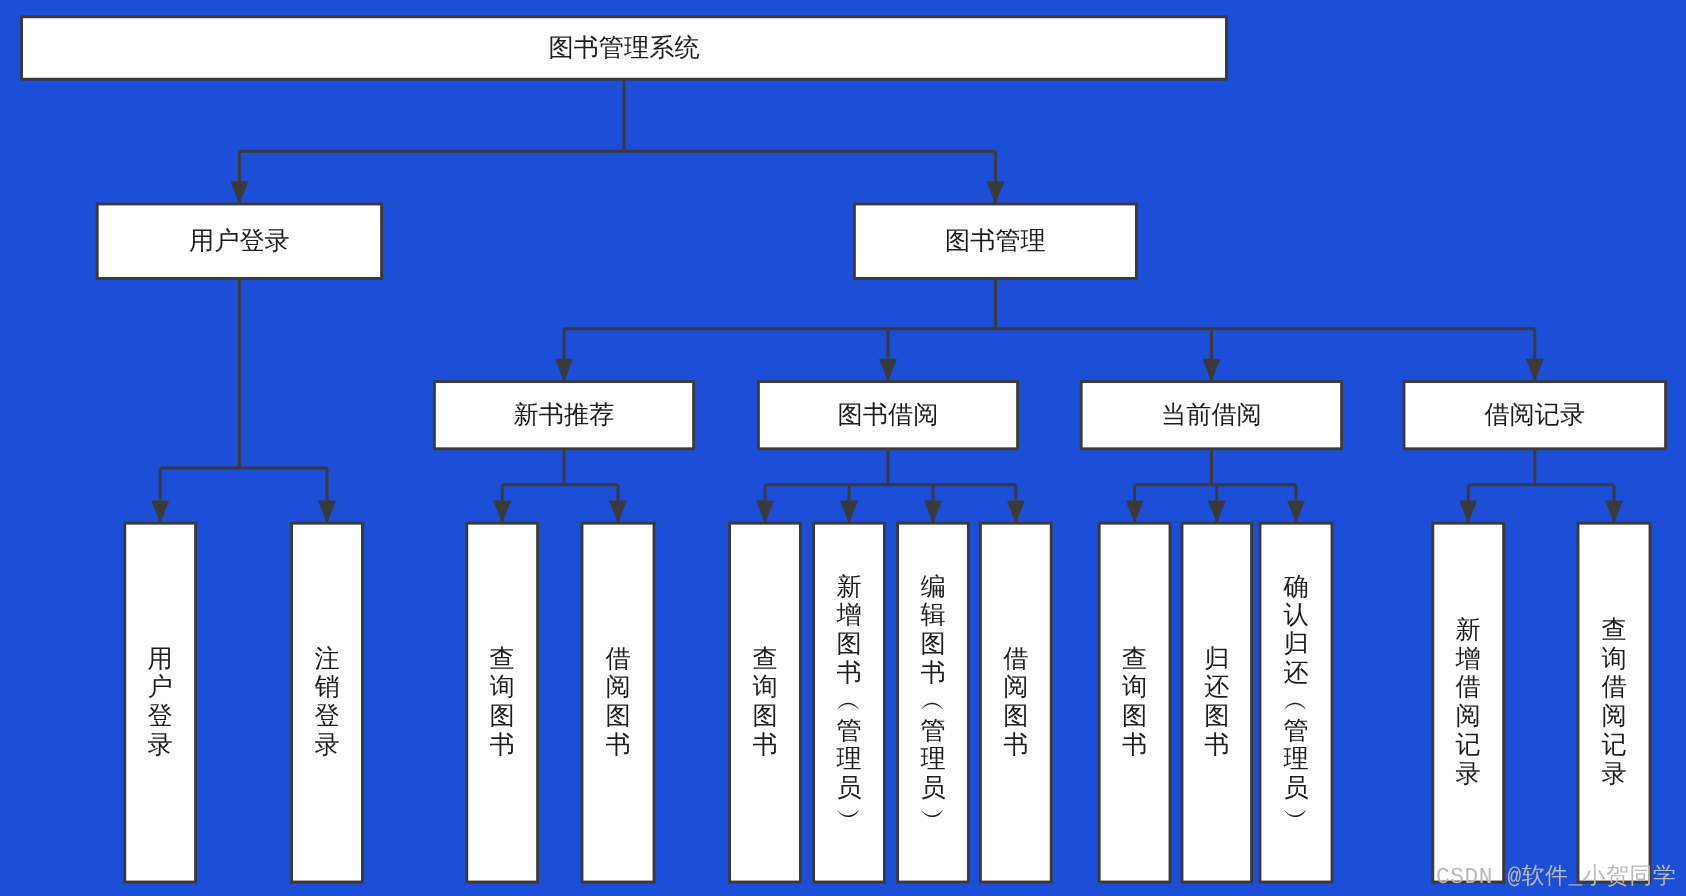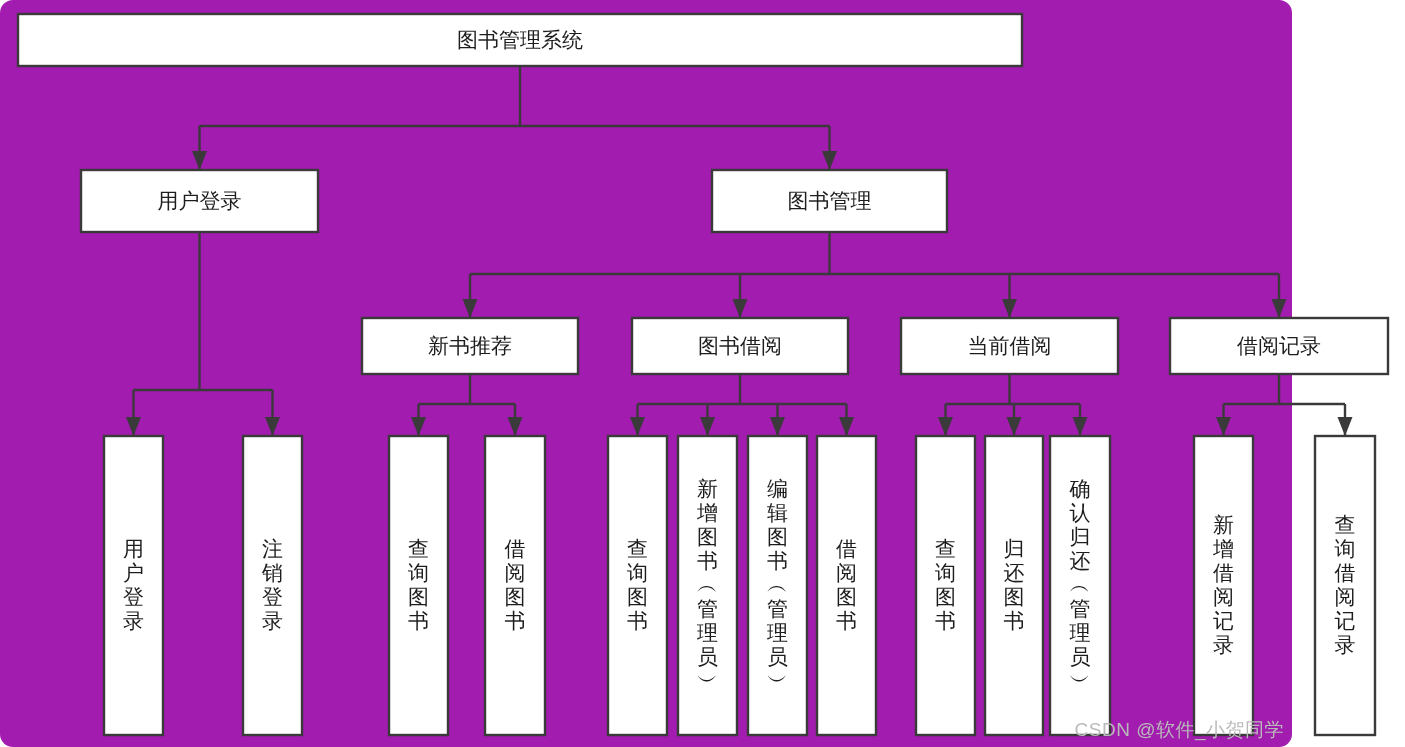--- a/index.html
+++ b/index.html
@@ -9,24 +9,23 @@
     background: #ffffff;
   }
   body {
     font-family: "Liberation Sans", "DejaVu Sans", sans-serif;
     width: 1405px;
     height: 747px;
     overflow: hidden;
   }
   #diagram-root {
     position: relative;
-    width: 1292px;
+    width: 1405px;
     height: 747px;
-    background: #a21caf;
-    border-radius: 13px;
+    background: #1d4ed8;
   }
   svg.diagram-canvas {
     position: absolute;
     left: 0;
     top: 0;
     width: 1405px;
     height: 747px;
   }
   .node-box {
     fill: #ffffff;
@@ -56,21 +55,21 @@
     font-size: 21px;
     fill: #1d1d1d;
     text-anchor: middle;
     dominant-baseline: middle;
     white-space: pre;
   }
   .watermark-text {
     position: absolute;
     right: 8px;
     bottom: 4px;
-    font-family: Liberation Sans, sans-serif;
+    font-family: Liberation Mono, monospace;
     font-size: 19px;
     color: #b9b9b9;
     letter-spacing: 0.5px;
     user-select: none;
     pointer-events: none;
     white-space: nowrap;
   }
 </style>
 </head>
 <body>

